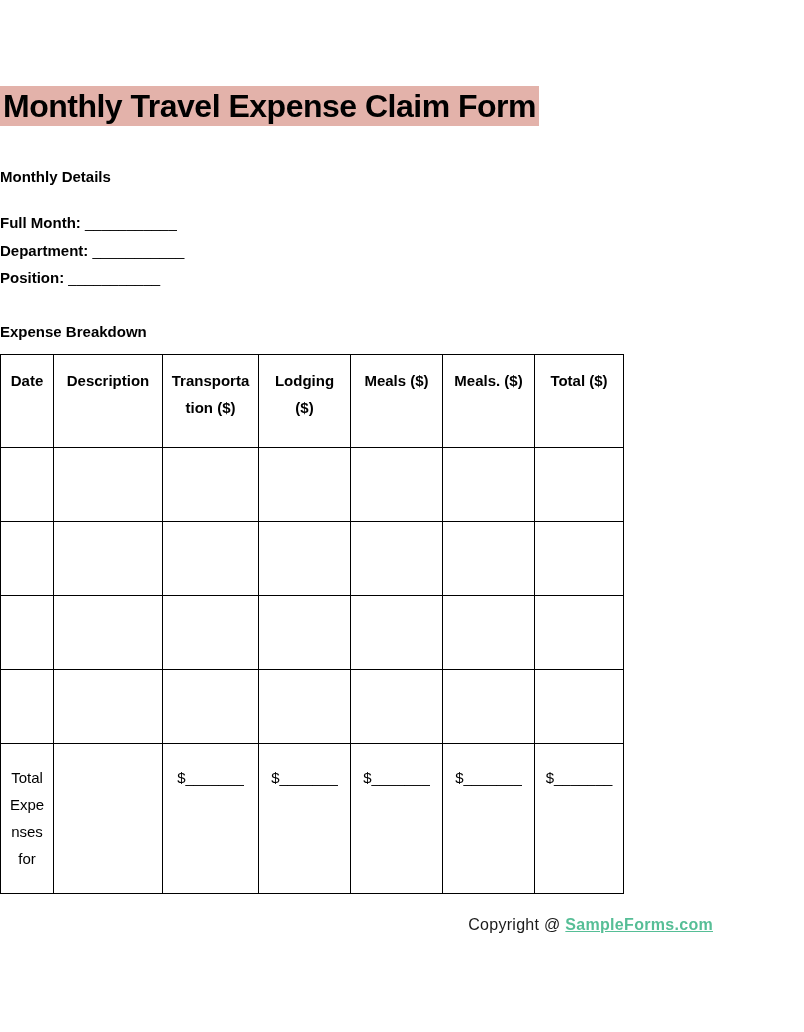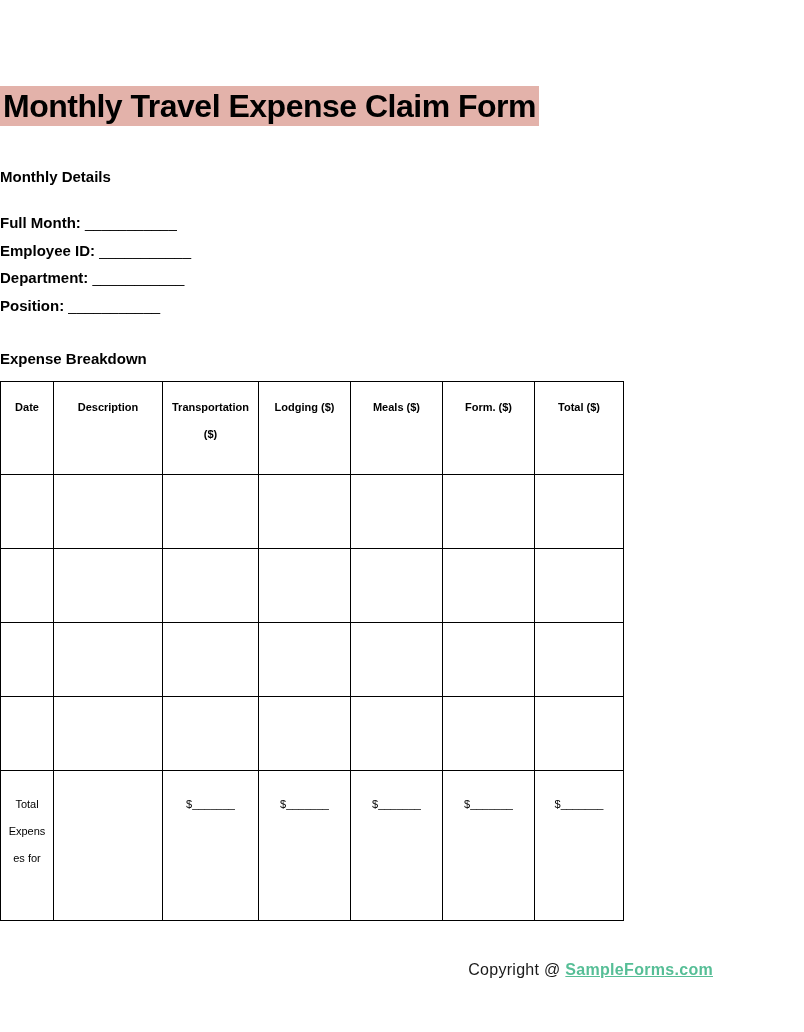--- a/index.html
+++ b/index.html
@@ -60,21 +60,21 @@
   }
   table.expense-table {
     border-collapse: collapse;
     table-layout: fixed;
     width: 623px;
     margin-top: 14px;
   }
   .expense-table th,
   .expense-table td {
     border: 1px solid #000000;
-    font-size: 11px;
+    font-size: 15px;
     line-height: 27px;
     vertical-align: top;
     padding: 12px 7px;
     word-wrap: break-word;
     overflow-wrap: break-word;
   }
   .expense-table th {
     font-weight: bold;
     text-align: center;
   }
@@ -82,21 +82,21 @@
   tr.data-row { height: 74px; }
   tr.total-row { height: 150px; }
   tr.total-row td {
     font-weight: normal;
     text-align: center;
     padding-top: 20px;
   }
   .footer {
     width: 624px;
     margin-left: 89px;
-    margin-top: 40px;
+    margin-top: 22px;
     text-align: right;
     font-size: 16px;
     letter-spacing: 0.3px;
     color: #1a1a1a;
   }
   .footer-link {
     color: var(--accent-green);
     font-weight: bold;
     text-decoration: underline;
     cursor: pointer;
@@ -107,24 +107,20 @@
 
 <div class="content">
 
   <h1 class="title-wrap"><span class="title-highlight">Monthly Travel Expense Claim Form</span></h1>
 
   <div class="section-heading">Monthly Details</div>
 
   <div class="fields">
     <div class="field-line">
       <span class="field-label">Full Month:</span>
-      <span class="field-blank">___________</span>
-    </div>
-    <div class="field-line">
-      <span class="field-label">Employee ID:</span>
       <span class="field-blank">___________</span>
     </div>
     <div class="field-line">
       <span class="field-label">Department:</span>
       <span class="field-blank">___________</span>
     </div>
     <div class="field-line">
       <span class="field-label">Position:</span>
       <span class="field-blank">___________</span>
     </div>
@@ -142,21 +138,21 @@
       <col style="width:92px">
       <col style="width:89px">
     </colgroup>
     <tbody>
       <tr class="header-row">
         <th>Date</th>
         <th>Description</th>
         <th>Transportation ($)</th>
         <th>Lodging ($)</th>
         <th>Meals ($)</th>
-        <th>Form. ($)</th>
+        <th>Meals. ($)</th>
         <th>Total ($)</th>
       </tr>
       <tr class="data-row">
         <td></td>
         <td></td>
         <td></td>
         <td></td>
         <td></td>
         <td></td>
         <td></td>

